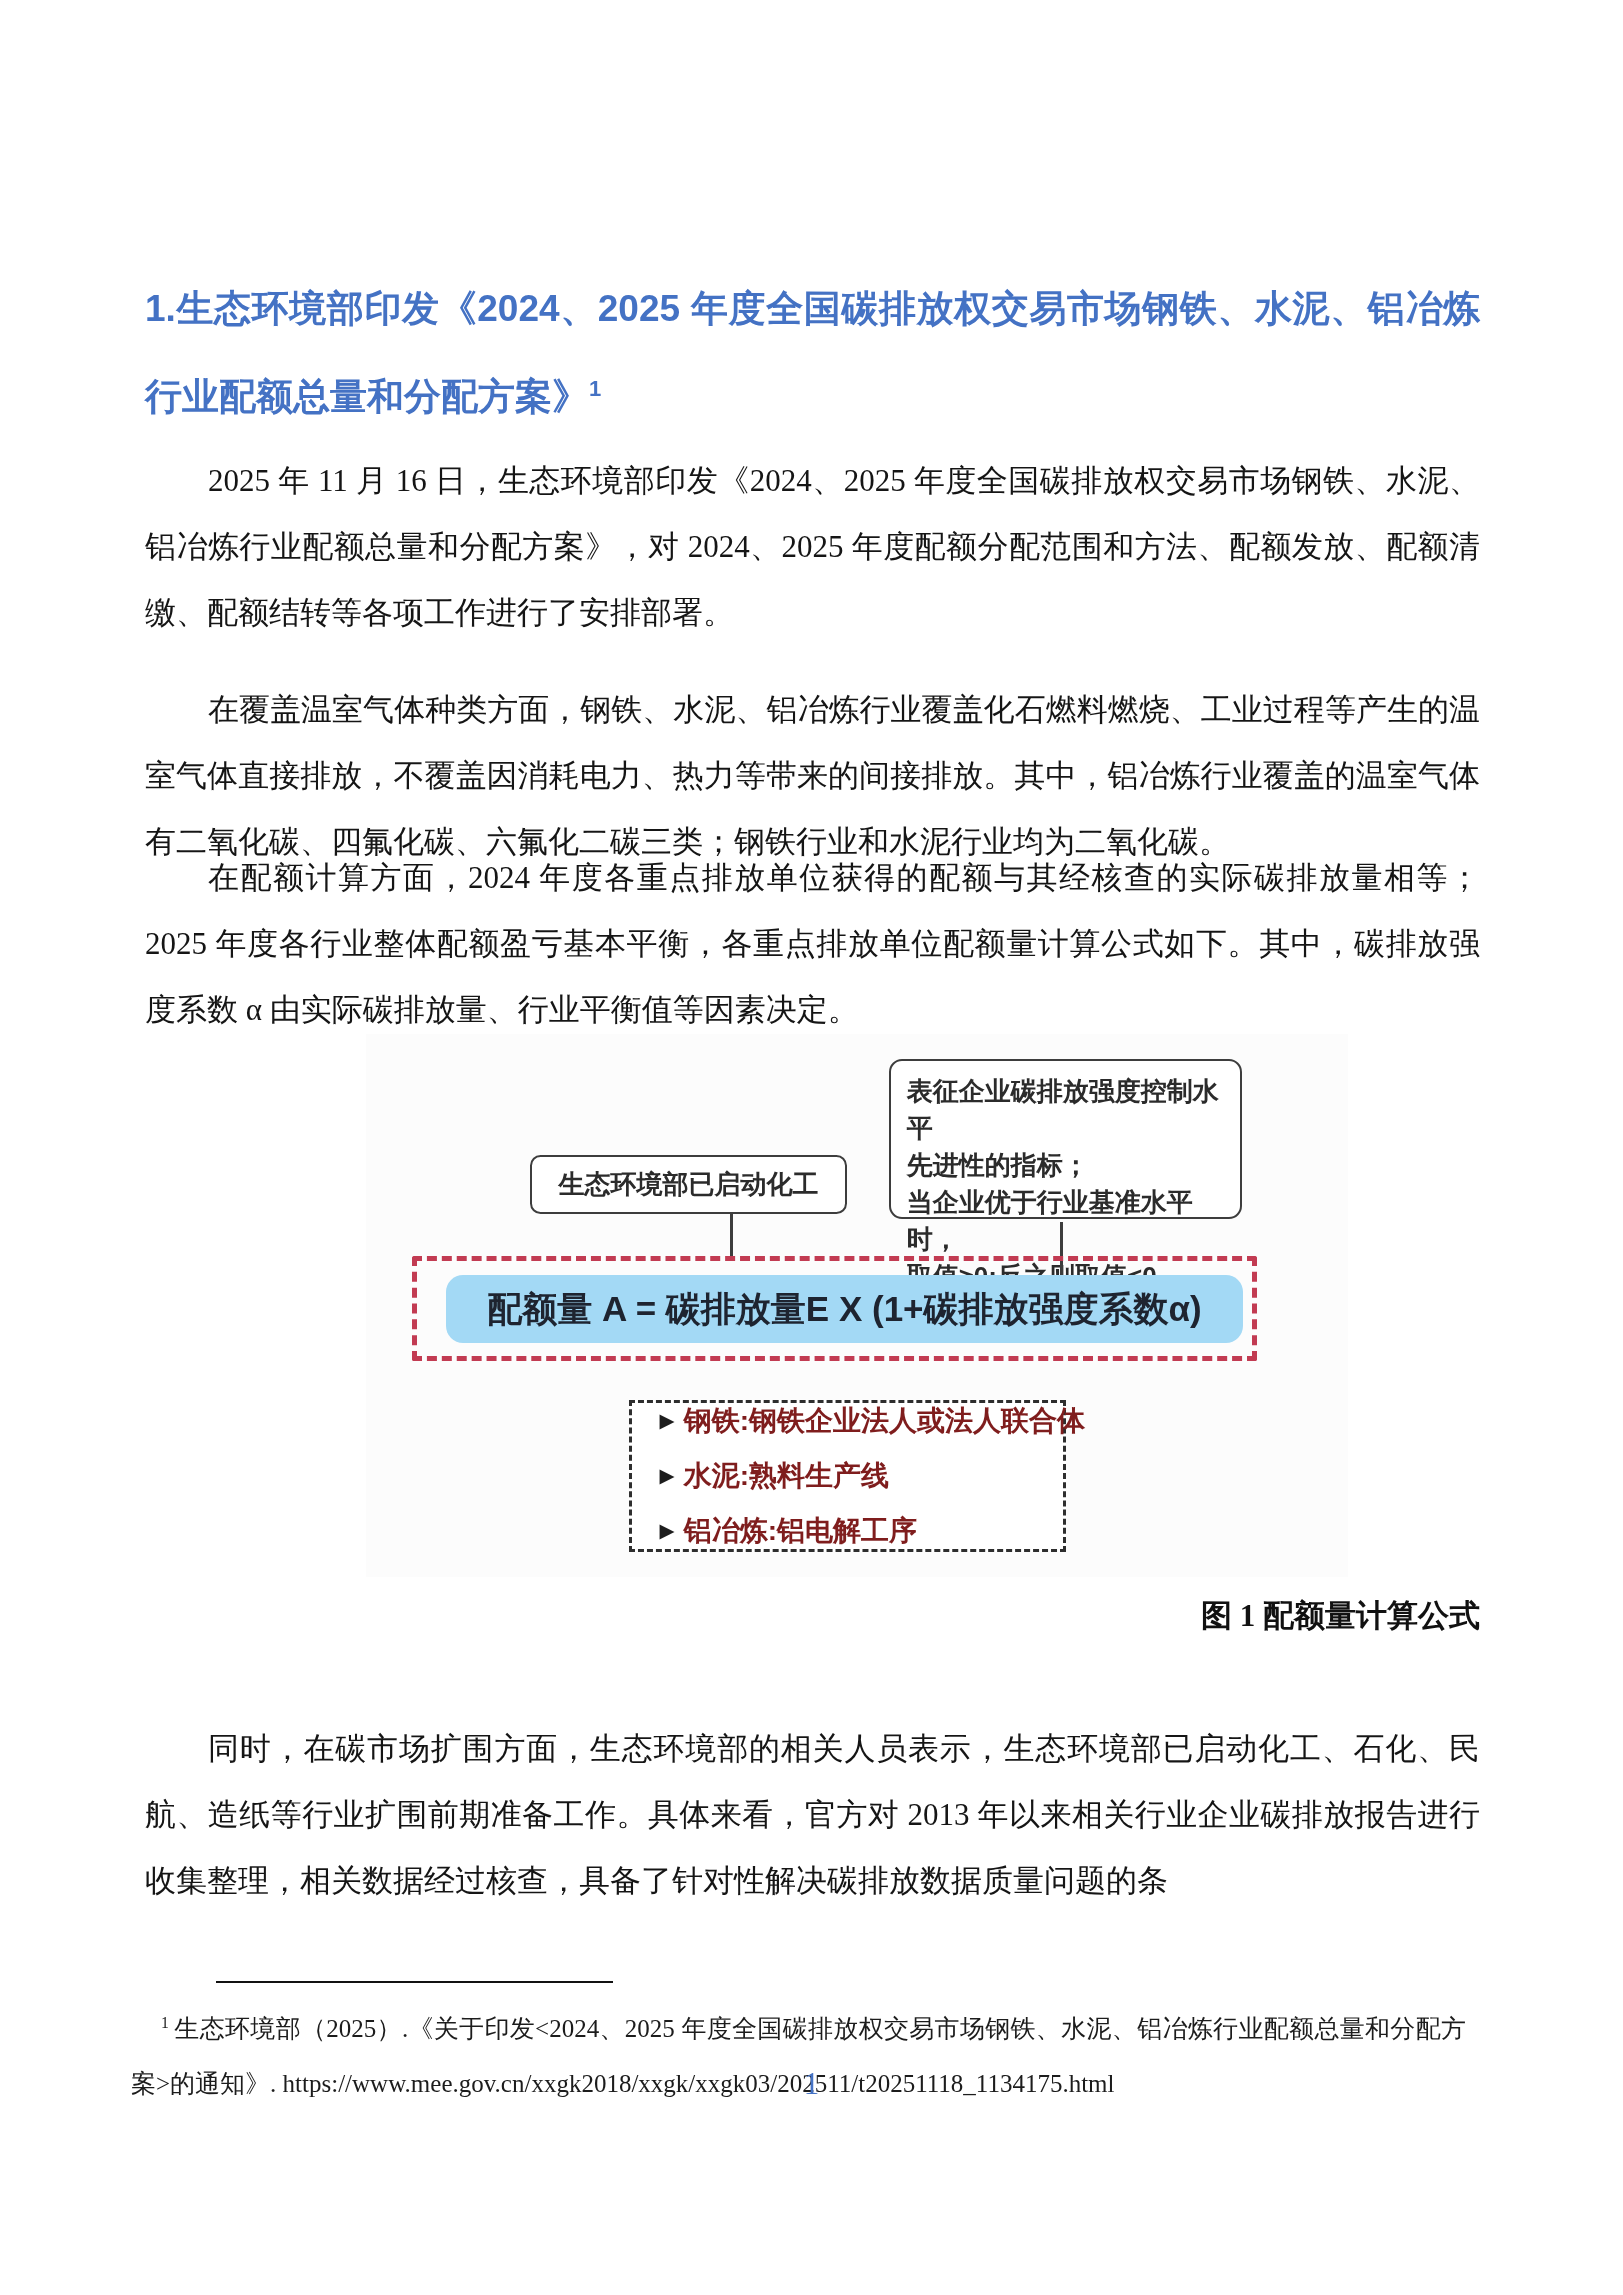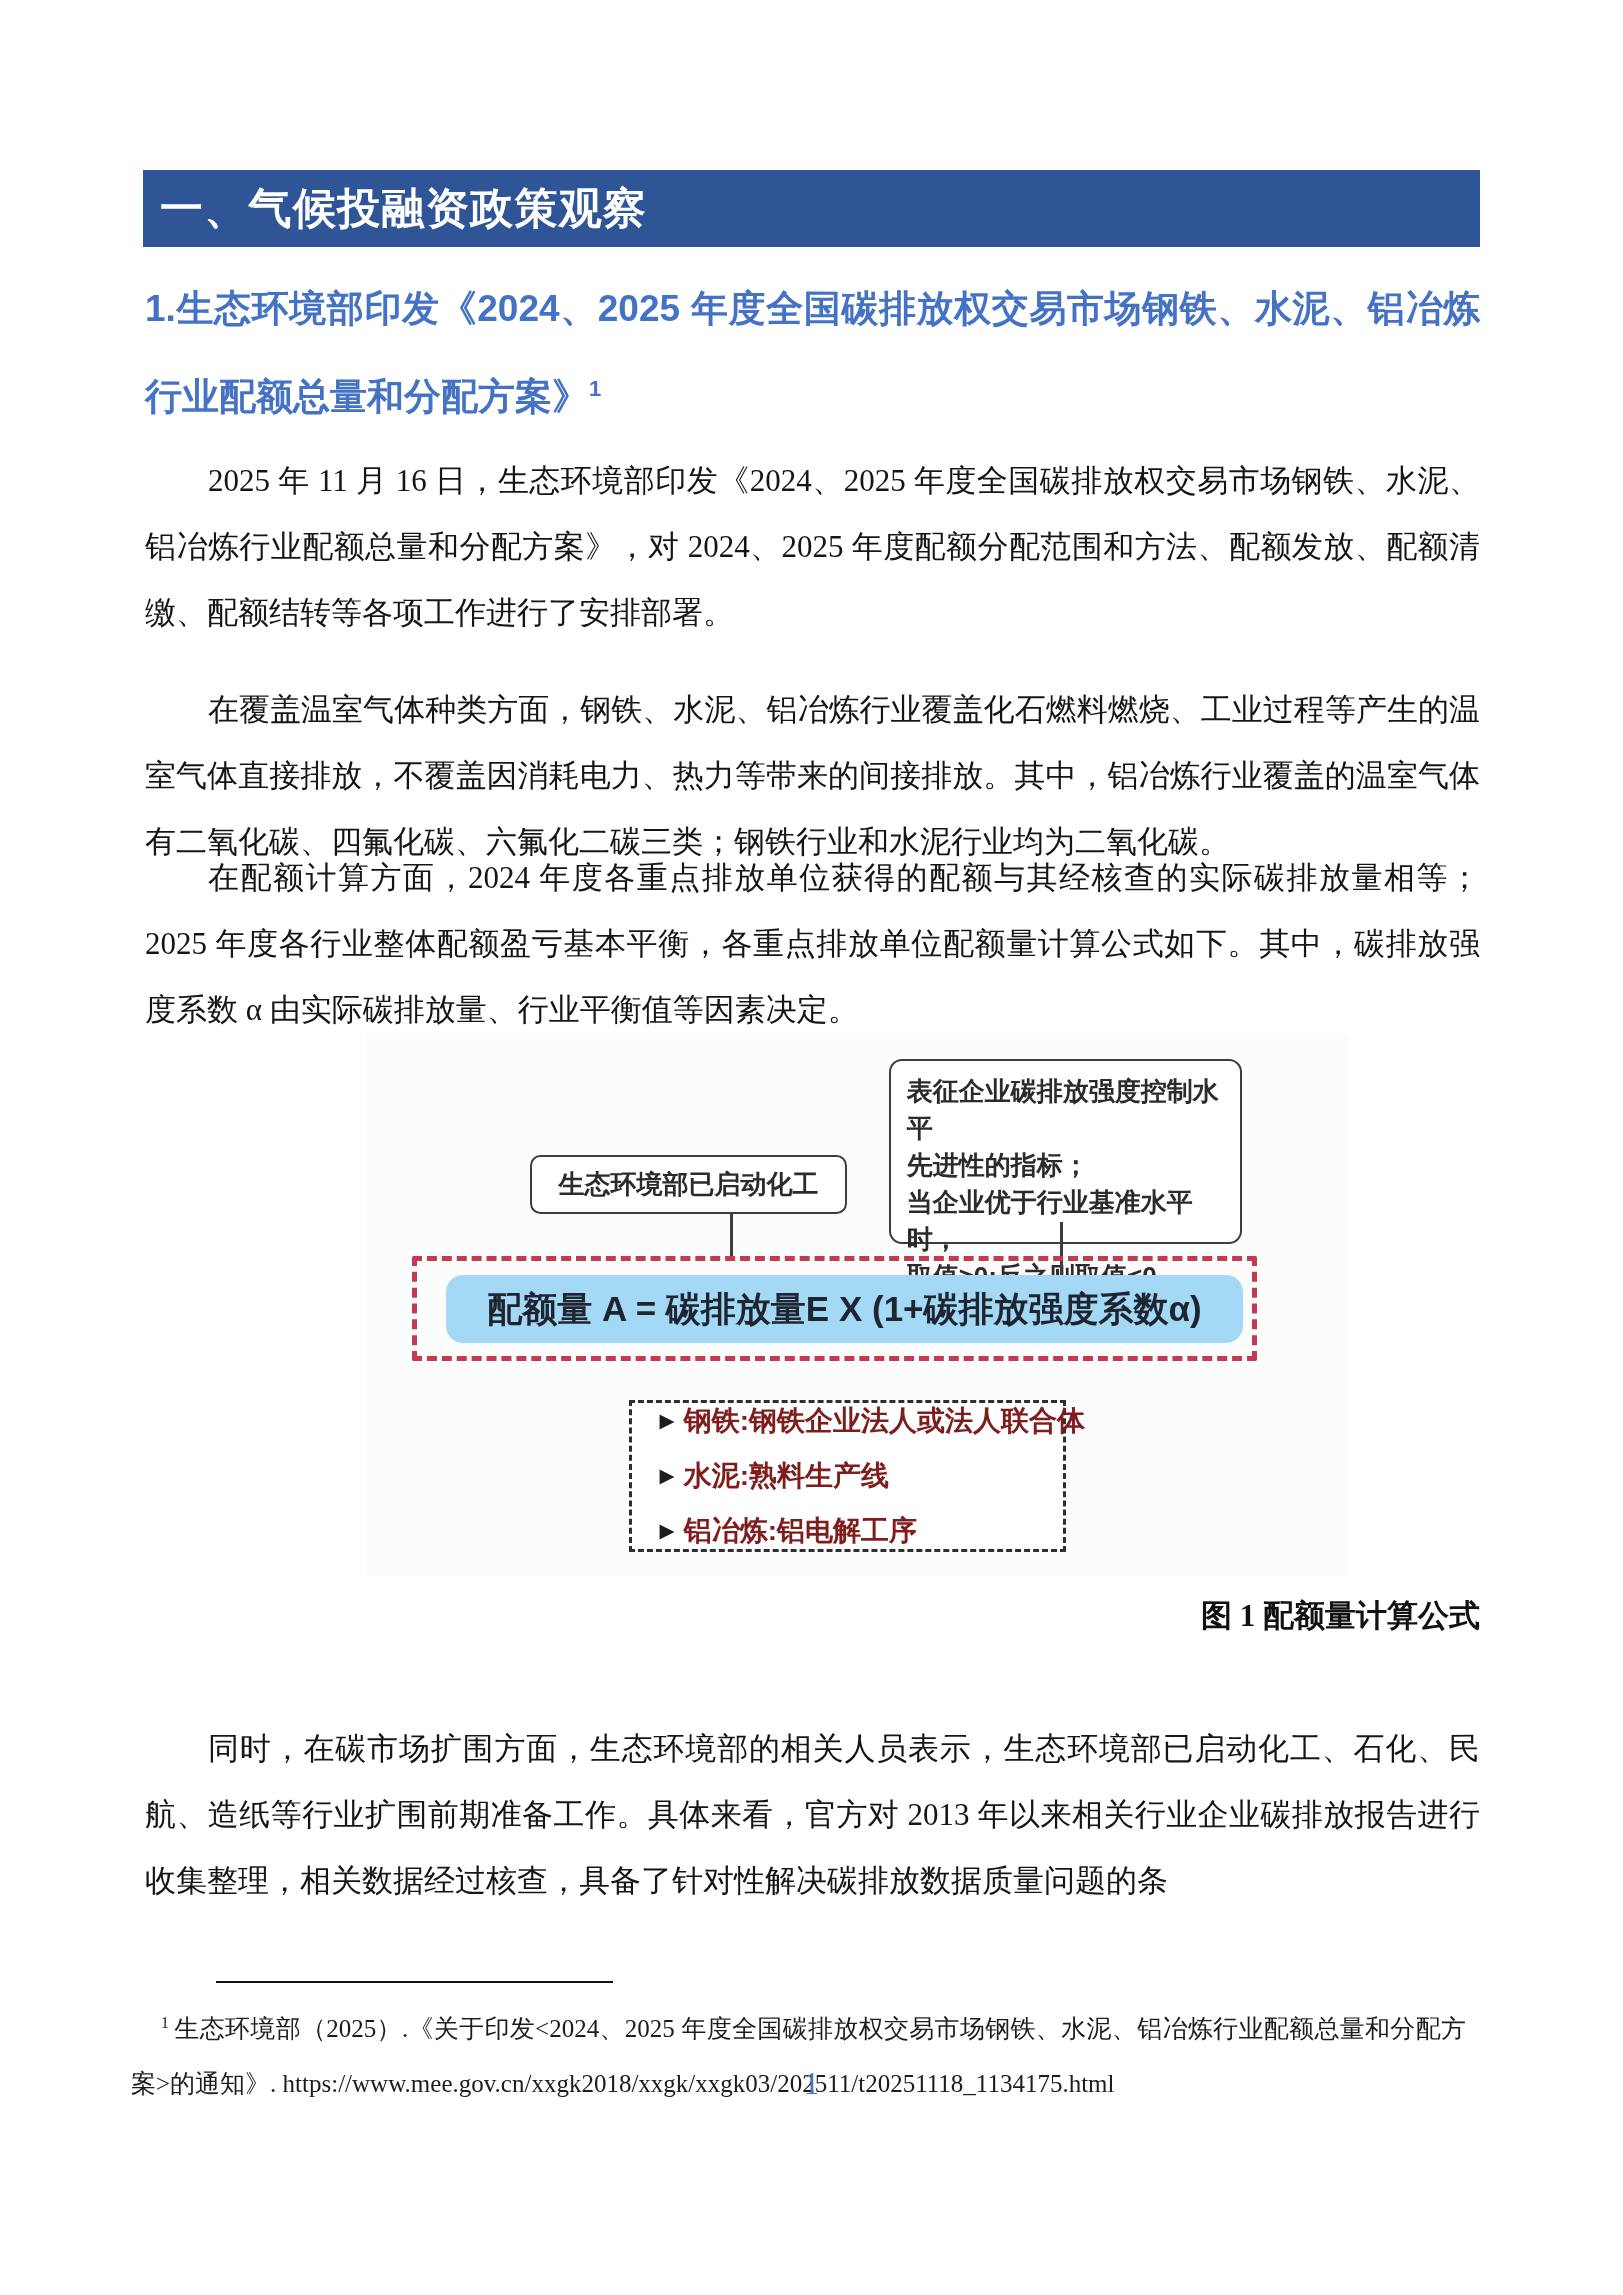--- a/index.html
+++ b/index.html
@@ -52,21 +52,21 @@
   .callout{
     position:absolute;background:#ffffff;border:2.6px solid #3d3d3d;
     color:#2b2b2b;font-weight:700;
   }
   .callout-left{
     left:164px;top:121px;width:313px;height:55px;border-radius:10.5px;
     display:flex;align-items:center;justify-content:center;
     font-size:26px;white-space:nowrap;
   }
   .callout-right{
-    left:523px;top:25px;width:353px;height:185px;border-radius:13px;
+    left:523px;top:25px;width:353px;height:160px;border-radius:13px;
     padding:11.8px 5.2px 7.9px 15.7px;box-sizing:border-box;
     font-size:26px;line-height:37px;text-align:left;
   }
   .connector{position:absolute;width:2.6px;background:#3d3d3d;}
   .connector-left{left:364px;top:179px;height:44px;}
   .connector-right{left:694px;top:188px;height:54px;}
   .red-dashed-box{
     position:absolute;left:46px;top:222px;width:845px;height:105px;
     border:5.9px dashed #c23b52;border-radius:2.6px;box-sizing:border-box;
     background:transparent;
@@ -111,24 +111,20 @@
   .page-number{
     position:absolute;left:0;top:2066px;width:1623px;
     text-align:center;font-size:31px;color:#4472c4;
   }
 </style>
 </head>
 <body>
 
 <div class="page">
 
-  <div class="section-bar">
-    <div class="bar-title">一、气候投融资政策观察</div>
-
-  </div>
 
   <div class="article-heading"><span>1.生态环境部印发《2024、2025 年度全国碳排放权交易市场钢铁、水泥、铝冶炼行业配额总量和分配方案》</span><sup>1</sup></div>
 
   <div class="body-par par-1">2025 年 11 月 16 日，生态环境部印发《2024、2025 年度全国碳排放权交易市场钢铁、水泥、铝冶炼行业配额总量和分配方案》，对 2024、2025 年度配额分配范围和方法、配额发放、配额清缴、配额结转等各项工作进行了安排部署。</div>
   <div class="body-par par-2">在覆盖温室气体种类方面，钢铁、水泥、铝冶炼行业覆盖化石燃料燃烧、工业过程等产生的温室气体直接排放，不覆盖因消耗电力、热力等带来的间接排放。其中，铝冶炼行业覆盖的温室气体有二氧化碳、四氟化碳、六氟化二碳三类；钢铁行业和水泥行业均为二氧化碳。</div>
   <div class="body-par par-3">在配额计算方面，2024 年度各重点排放单位获得的配额与其经核查的实际碳排放量相等；2025 年度各行业整体配额盈亏基本平衡，各重点排放单位配额量计算公式如下。其中，碳排放强度系数 α 由实际碳排放量、行业平衡值等因素决定。</div>
 
   <div class="figure">
 
     <div class="callout callout-left">生态环境部已启动化工</div>

